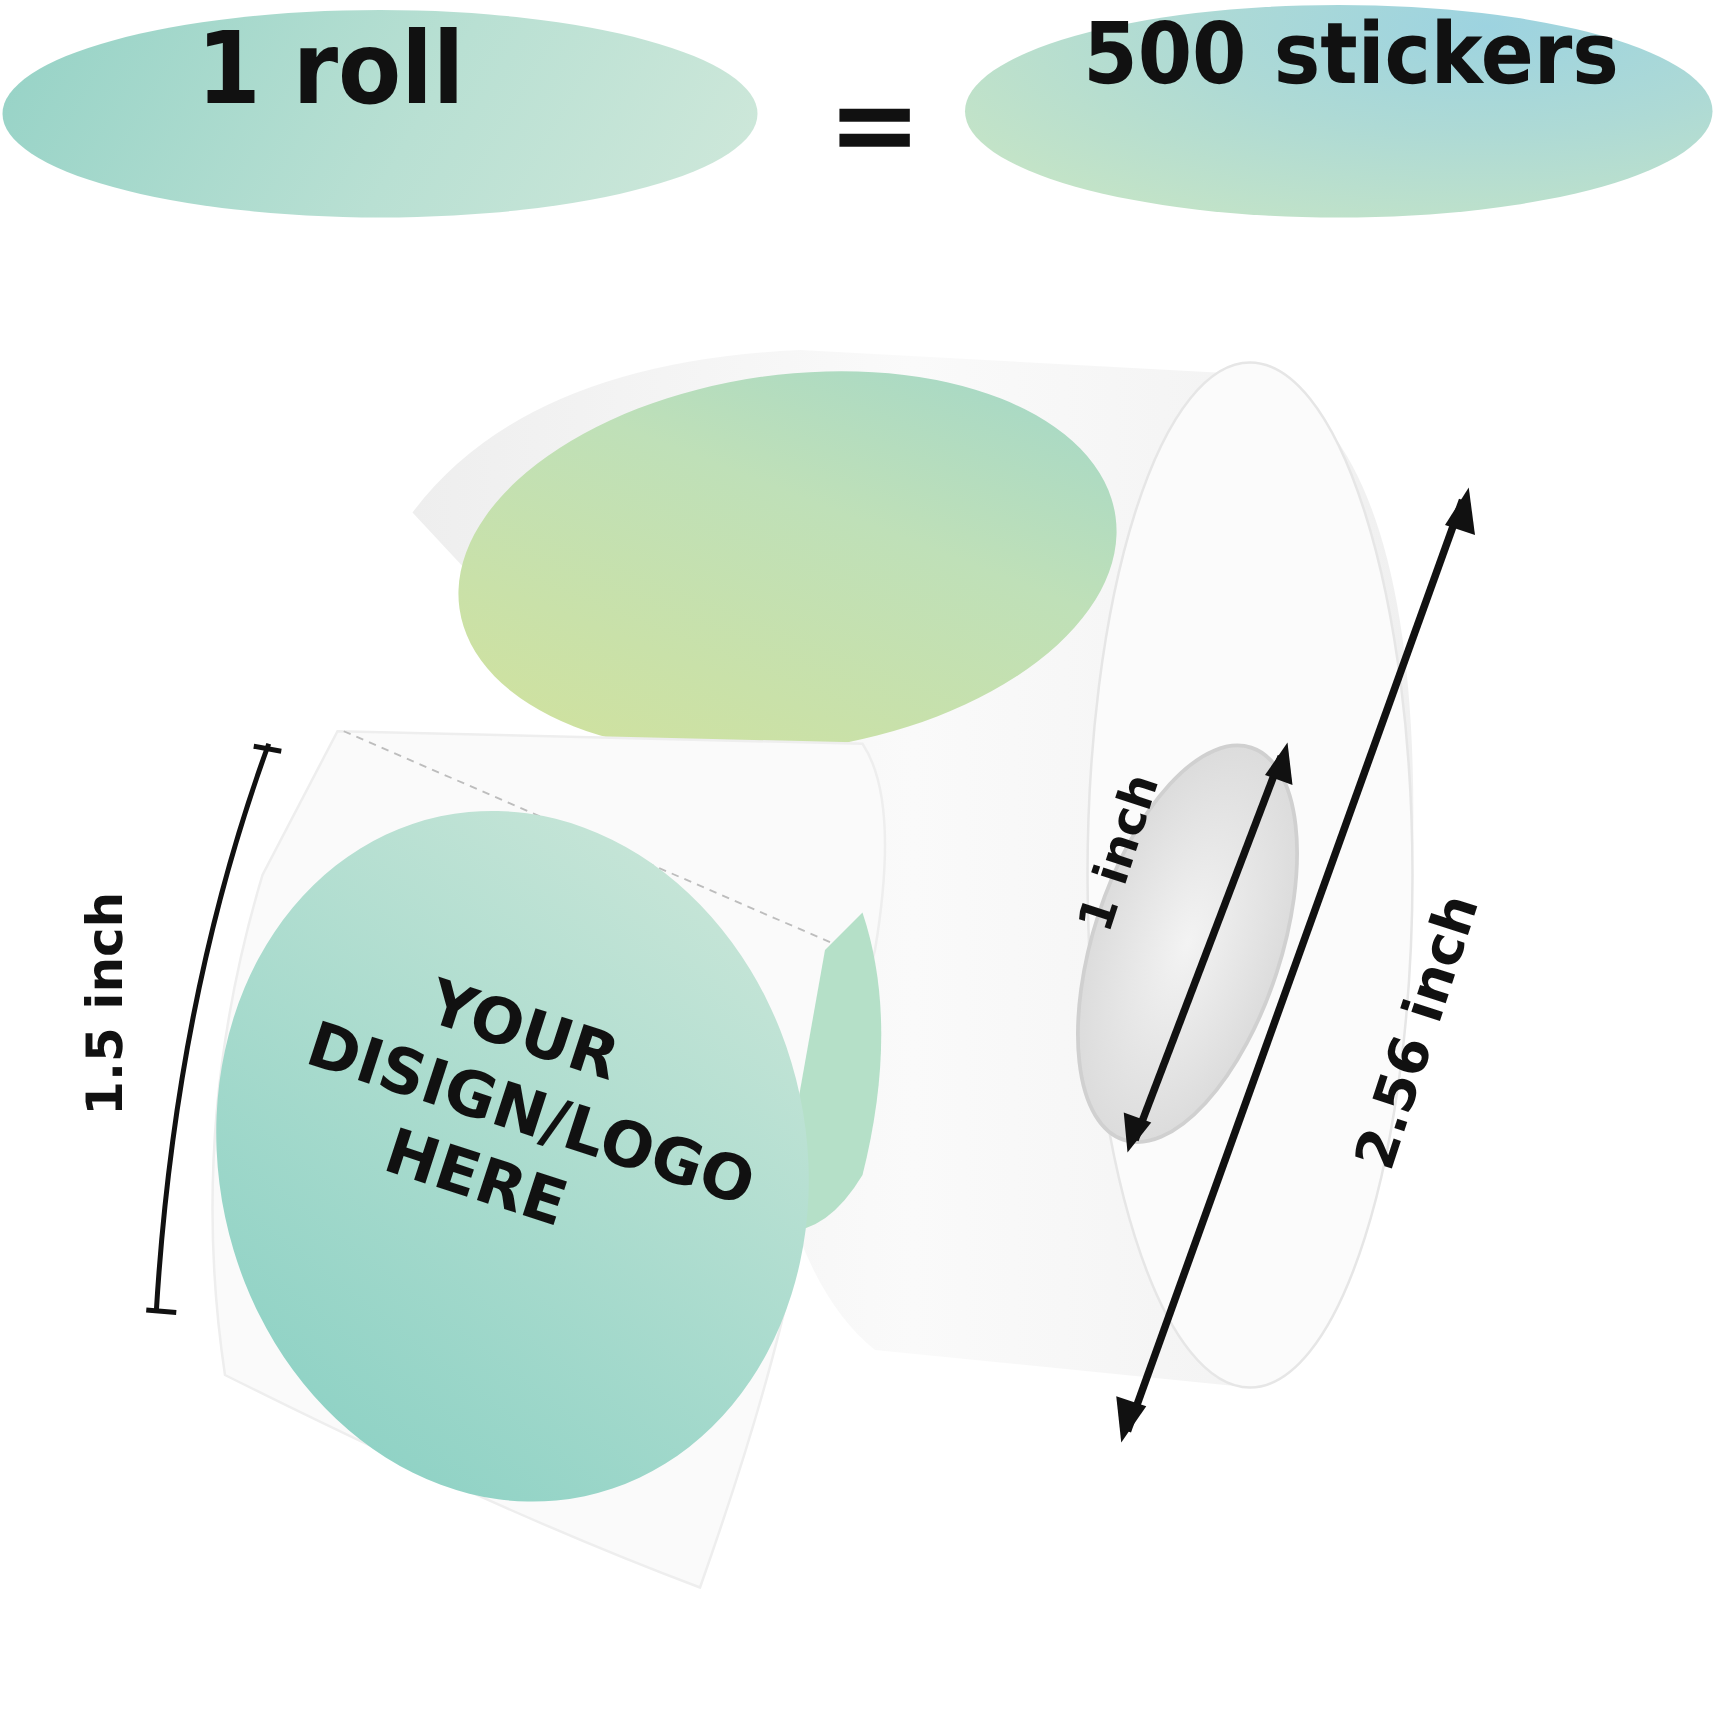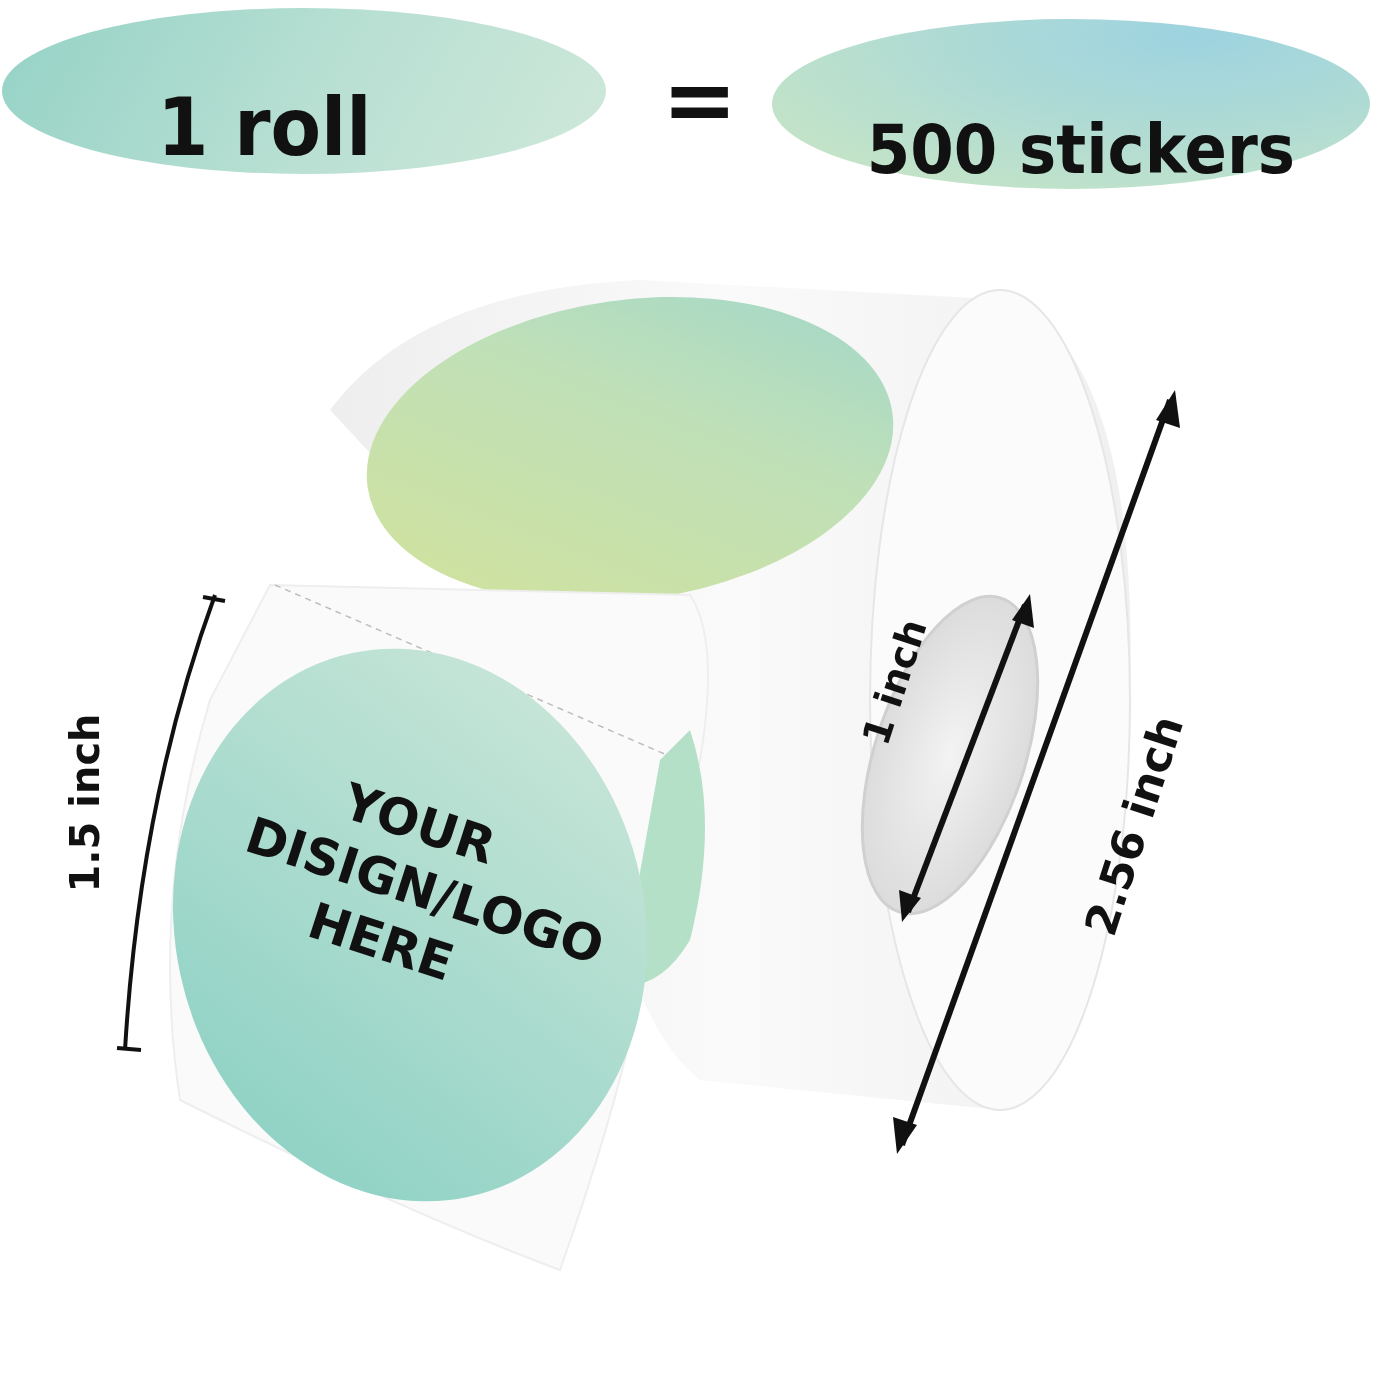--- a/index.html
+++ b/index.html
@@ -1,21 +1,21 @@
 <!DOCTYPE html>
 <html><head>
 <meta charset="utf-8">
 <style>
   html,body{margin:0;padding:0;background:#fff;}
   body{width:1377px;height:1381px;position:relative;overflow:hidden;font-family:"DejaVu Sans",sans-serif;}
-  .oval{position:absolute;border-radius:50%;display:flex;align-items:flex-end;justify-content:center;}
+  .oval{position:absolute;border-radius:50%;display:flex;align-items:flex-start;justify-content:center;}
   .oval span{font-weight:bold;color:#111;font-family:"DejaVu Sans",sans-serif;}
   #o1{left:2px;top:8px;width:604px;height:166px;background:linear-gradient(120deg,#95d2c6 0%,#b9e0d3 55%,#cfe8da 100%);}
   #o1 span{font-size:80px;transform:scaleX(0.92);margin-right:80px;}
-  #o2{left:772px;top:19px;width:598px;height:170px;background:radial-gradient(ellipse at 70% 10%,#9dd3e0 0%,#aedad5 40%,#c2e3c8 80%,#cfe6c6 100%);}
+  #o2{left:772px;top:4px;width:598px;height:170px;background:radial-gradient(ellipse at 70% 10%,#9dd3e0 0%,#aedad5 40%,#c2e3c8 80%,#cfe6c6 100%);}
   #o2 span{font-size:68px;transform:scaleX(0.92);margin-left:20px;}
   #eq{position:absolute;left:662px;top:55px;font-size:90px;font-weight:bold;color:#111;line-height:90px;}
   .abs{position:absolute;}
   .label{font-weight:bold;color:#111;font-size:40px;white-space:nowrap;}
 </style>
 </head>
 <body>
 
 <div id="o1" class="oval">
   <span>1 roll</span>

